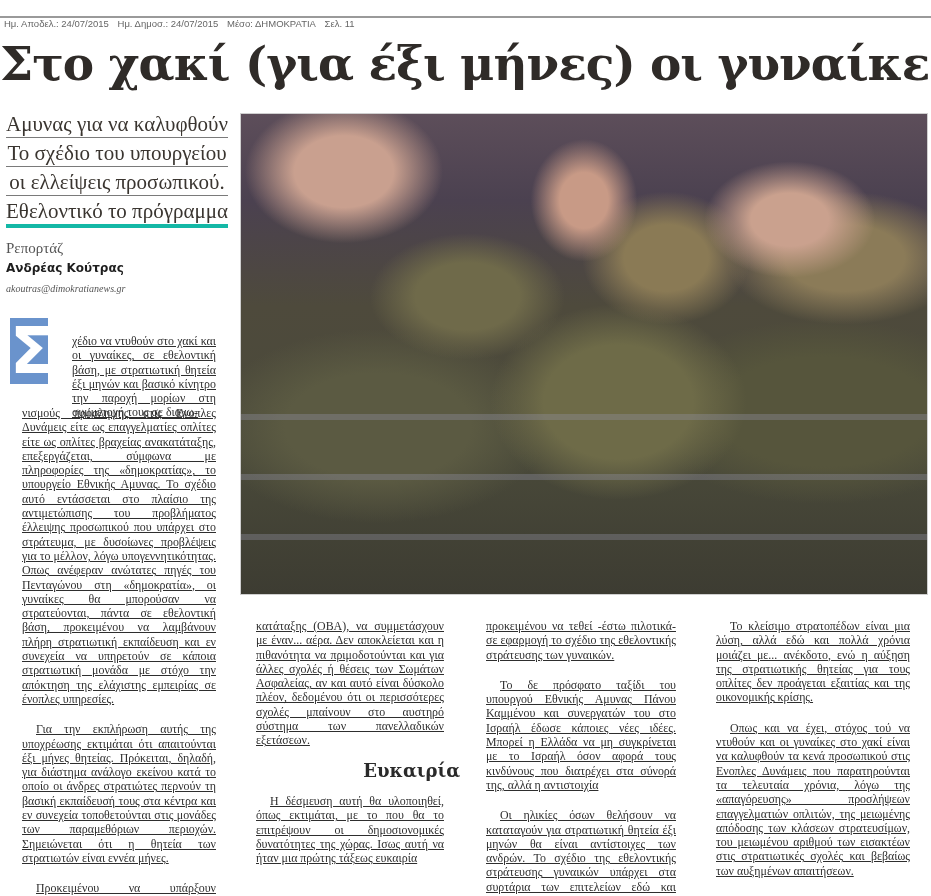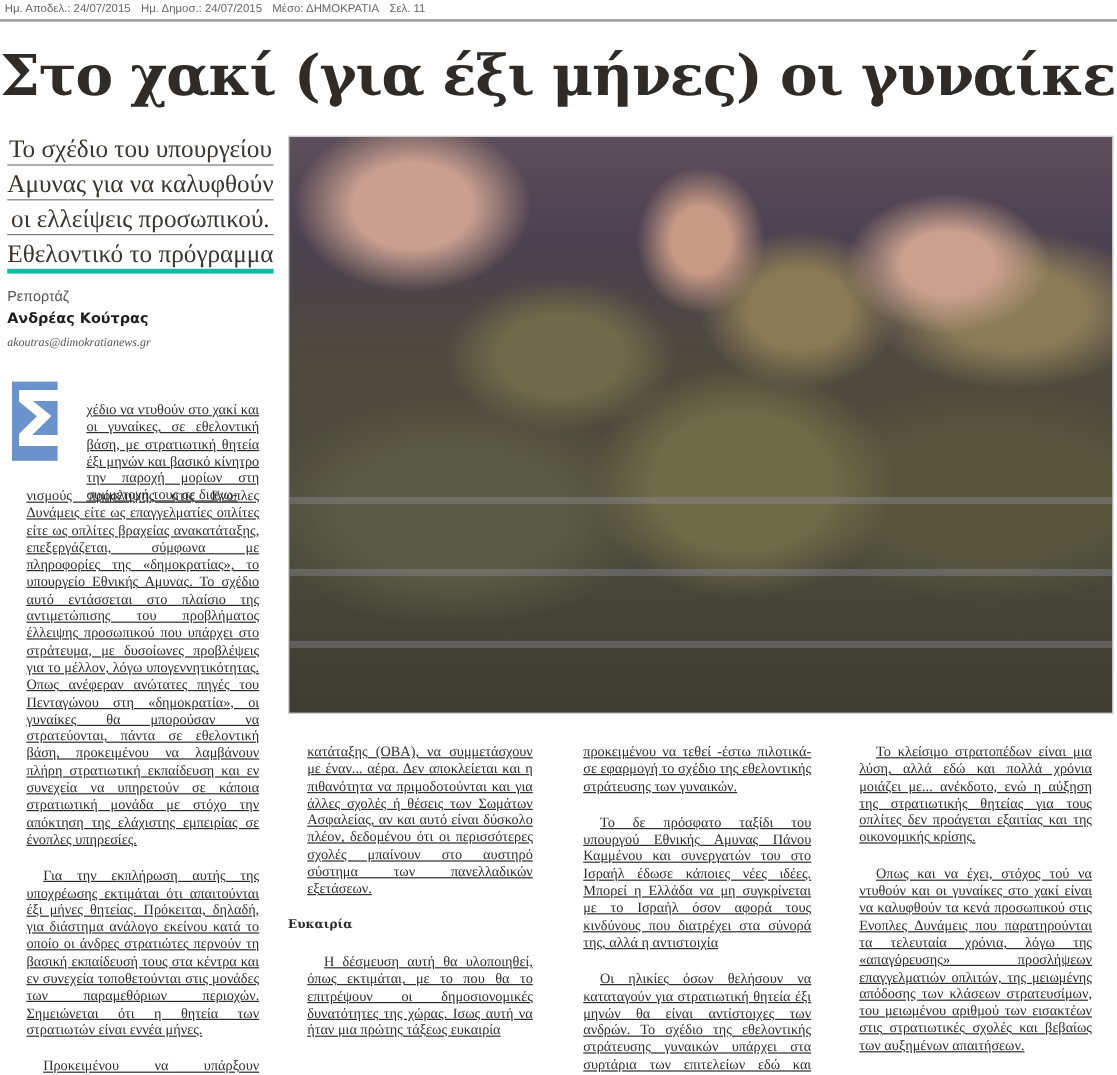--- a/index.html
+++ b/index.html
@@ -1,21 +1,21 @@
 <!DOCTYPE html>
 <html><head>
 <meta charset="utf-8">
 <style>
   html, body { margin: 0; padding: 0; background: #ffffff; }
   body {
     width: 931px; height: 896px; position: relative; overflow: hidden;
     font-family: "DejaVu Serif", serif; color: #2a2a2a;
   }
   .meta-bar {
-    position: absolute; left: 4px; top: 2px; right: 0;
+    position: absolute; left: 4px; top: 18px; right: 0;
     font-family: "Liberation Sans", sans-serif; font-size: 9.5px; color: #666;
     white-space: nowrap;
   }
   .meta-bar span { margin-right: 6px; }
   .meta-rule {
     position: absolute; left: 0; right: 0; top: 16px; height: 2px; background: #9a9a9a;
   }
   .headline {
     position: absolute; left: 0; width: 931px; top: 34px;
     text-align: center; font-family: "DejaVu Serif", serif; font-weight: bold;
@@ -26,21 +26,21 @@
     position: absolute; left: 6px; top: 112px; width: 222px;
     font-family: "Liberation Serif", serif; font-size: 21px; color: #3a3530;
     text-align: center; line-height: 24px;
   }
   .deck div { border-bottom: 1.5px solid #7a7a7a; padding-bottom: 1px; margin-bottom: 3px; }
   .deck div:last-child { border-bottom: 4px solid #14b8a6; }
   .byline {
     position: absolute; left: 6px; top: 240px; width: 222px;
     font-family: "Liberation Sans", sans-serif;
   }
-  .byline .role { font-size: 12px; color: #555; font-family: Liberation Sans, sans-serif; }
+  .byline .role { font-size: 15px; color: #555; font-family: Liberation Serif, serif; }
   .byline .author { font-size: 12px; font-weight: bold; color: #1e1e1e; margin-top: 4px; font-family: "DejaVu Sans", sans-serif; }
   .byline .email { font-size: 10px; color: #555; margin-top: 8px; font-family: "Liberation Serif", serif; font-style: italic; }
   .photo {
     position: absolute; left: 240px; top: 113px; width: 686px; height: 480px;
     background:
       radial-gradient(ellipse at 15% 12%, #c9a08f 0 6%, transparent 12%),
       radial-gradient(ellipse at 50% 18%, #c89a86 0 5%, transparent 11%),
       radial-gradient(ellipse at 80% 22%, #caa18e 0 5%, transparent 11%),
       radial-gradient(ellipse at 62% 30%, #8a7a55 0 7%, transparent 14%),
       radial-gradient(ellipse at 88% 30%, #8b7b58 0 7%, transparent 14%),
@@ -64,40 +64,40 @@
     line-height: 14.3px; color: #2e2e2e; text-align: justify;
   }
   .col p { margin: 16px; text-indent: 14px; text-decoration: underline; }
   .col p.noindent { text-indent: 0; }
   .col1-intro { left: 56px; top: 318px; width: 176px; }
   .col1 { left: 6px; top: 390px; width: 226px; }
   .col2 { left: 240px; top: 603px; width: 220px; }
   .col3 { left: 470px; top: 603px; width: 222px; }
   .col4 { left: 700px; top: 603px; width: 226px; }
   .subhead {
-    font-family: "DejaVu Serif", serif; font-weight: bold; font-size: 10px; text-align: left;
+    font-family: "DejaVu Serif", serif; font-weight: bold; font-size: 18px; text-align: right;
     margin: 8px 0 4px 0; color: #2a2a2a;
   }
 </style>
 </head>
 <body>
 
 <div class="meta-bar">
   <span>Ημ. Αποδελ.: 24/07/2015</span>
   <span>Ημ. Δημοσ.: 24/07/2015</span>
   <span>Μέσο: ΔΗΜΟΚΡΑΤΙΑ</span>
   <span>Σελ. 11</span>
 </div>
 <div class="meta-rule"></div>
 
 <h1 class="headline" style="margin:0;">Στο χακί (για έξι μήνες) οι γυναίκες</h1>
 
 <div class="deck">
+  <div>Αμυνας για να καλυφθούν</div>
   <div>Το σχέδιο του υπουργείου</div>
-  <div>Αμυνας για να καλυφθούν</div>
   <div>οι ελλείψεις προσωπικού.</div>
   <div>Εθελοντικό το πρόγραμμα</div>
 </div>
 
 <div class="byline">
   <div class="role">Ρεπορτάζ</div>
   <div class="author">Ανδρέας Κούτρας</div>
   <div class="email">akoutras@dimokratianews.gr</div>
 </div>
 

